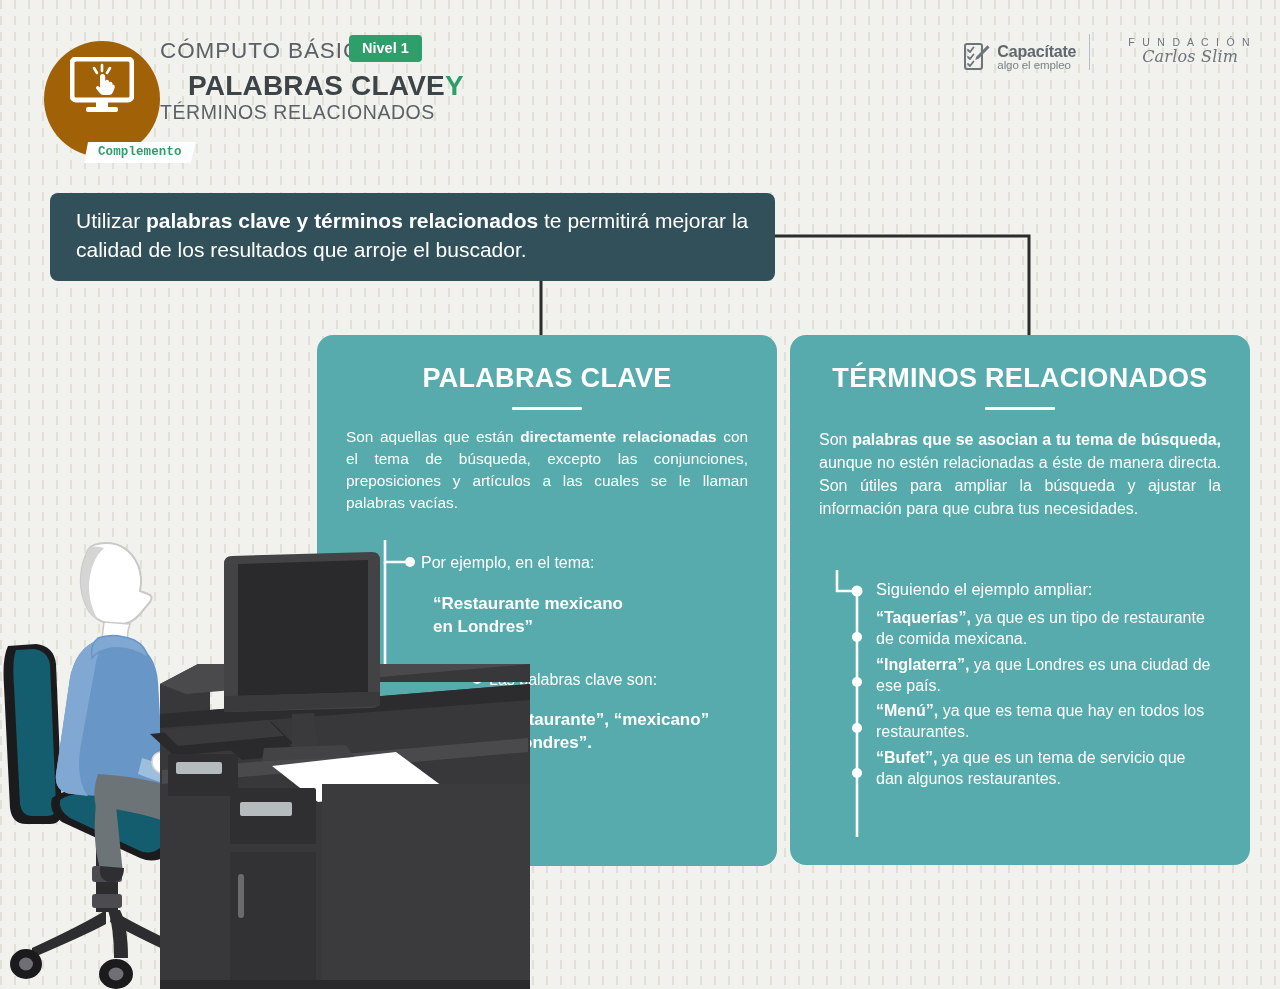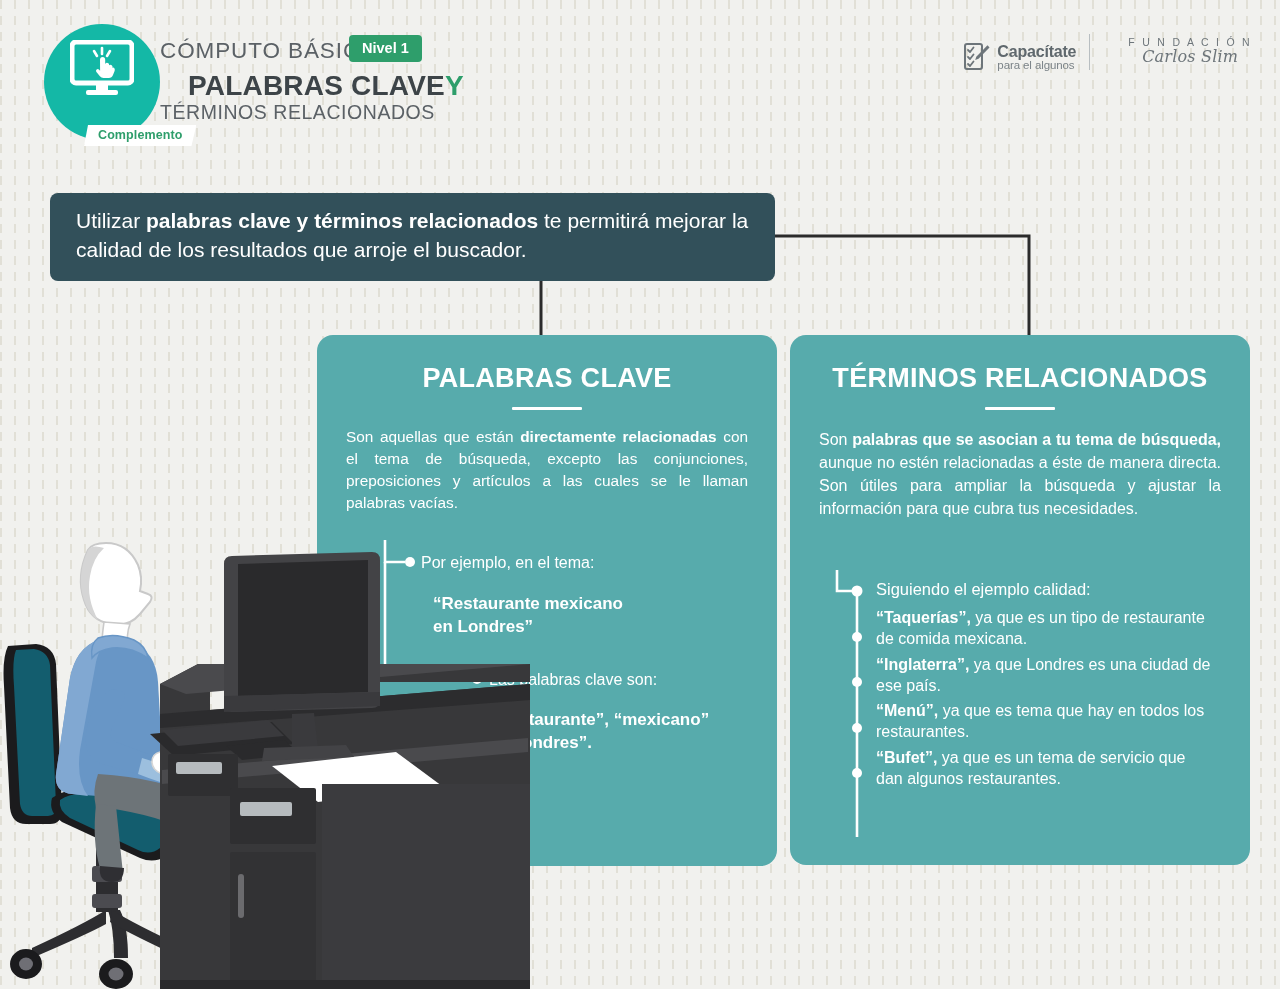--- a/index.html
+++ b/index.html
@@ -26,23 +26,24 @@
     mask-image: repeating-linear-gradient(to bottom,
         #000 0px, #000 9px, transparent 9px, transparent 16px);
     opacity: .85;
     pointer-events: none;
   }
 
   
   #header { position: absolute; left: 0; top: 0; width: 1280px; height: 150px; }
 
   #brand-badge {
-    position: absolute; left: 44px; top: 24px;
+    position: absolute; left: 44px; top: 41px;
     width: 116px; height: 116px; border-radius: 50%;
-    background: #14b8a6;
+    background: #a16207;
+    font-family: Liberation Mono, monospace;
   }
   #monitor-icon {
     position: absolute; left: 26px; top: 16px; width: 64px; height: 58px;
   }
   #complemento-ribbon {
     position: absolute; left: 40px; top: 101px;
     background: #ffffff; color: #2E9E6B;
     font-size: 12.5px; font-weight: bold;
     padding: 3px 14px 4px 14px;
     letter-spacing: .1px;
@@ -201,21 +202,21 @@
           <rect x="1" y="2" width="17" height="25" rx="2" fill="none" stroke="#6d757a" stroke-width="2"></rect>
           <g stroke="#6d757a" stroke-width="1.8" fill="none" stroke-linecap="round" stroke-linejoin="round">
             <polyline points="4,8 6,10 9.5,5.5"></polyline>
             <polyline points="4,15 6,17 9.5,12.5"></polyline>
             <polyline points="4,22 6,24 9.5,19.5"></polyline>
           </g>
           <path d="M23.5 3.2 l2 2.2 -11 11.4 -3.3 1.3 1.1 -3.4 z" fill="#6d757a"></path>
         </svg>
         <div id="cap-logo-text">
           <div id="cap-name">Capacítate</div>
-          <div id="cap-tag">para el algunos</div>
+          <div id="cap-tag">algo el empleo</div>
         </div>
       </div>
       <div id="logo-divider"></div>
       <div id="fcs-logo">
         <div id="fcs-top">F U N D A C I Ó N</div>
         <div id="fcs-script">Carlos Slim</div>
       </div>
     </div>
   </div>
 
@@ -258,21 +259,21 @@
     <svg id="right-branch">
       <path d="M47,235 L47,256 L62,256" stroke="#ffffff" stroke-width="2.6" fill="none"></path>
       <path d="M67,256 L67,502" stroke="#ffffff" stroke-width="2.6" fill="none"></path>
       <circle cx="67" cy="256" r="5.5" fill="#ffffff"></circle>
       <circle cx="67" cy="302" r="5" fill="#ffffff"></circle>
       <circle cx="67" cy="347" r="5" fill="#ffffff"></circle>
       <circle cx="67" cy="393" r="5" fill="#ffffff"></circle>
       <circle cx="67" cy="438" r="5" fill="#ffffff"></circle>
     </svg>
 
-    <div id="lbl-siguiendo">Siguiendo el ejemplo calidad:</div>
+    <div id="lbl-siguiendo">Siguiendo el ejemplo ampliar:</div>
 
     <div id="bullet-list">
       <div class="bullet-item"><b>“Taquerías”,</b><span> ya que es un tipo de restaurante de comida mexicana.</span></div>
       <div class="bullet-item"><b>“Inglaterra”,</b><span> ya que Londres es una ciudad de ese país.</span></div>
       <div class="bullet-item"><b>“Menú”,</b><span> ya que es tema que hay en todos los restaurantes.</span></div>
       <div class="bullet-item"><b>“Bufet”,</b><span> ya que es un tema de servicio que dan algunos restaurantes.</span></div>
     </div>
   </div>
 
   <svg id="illustration" viewBox="0 0 530 471">

